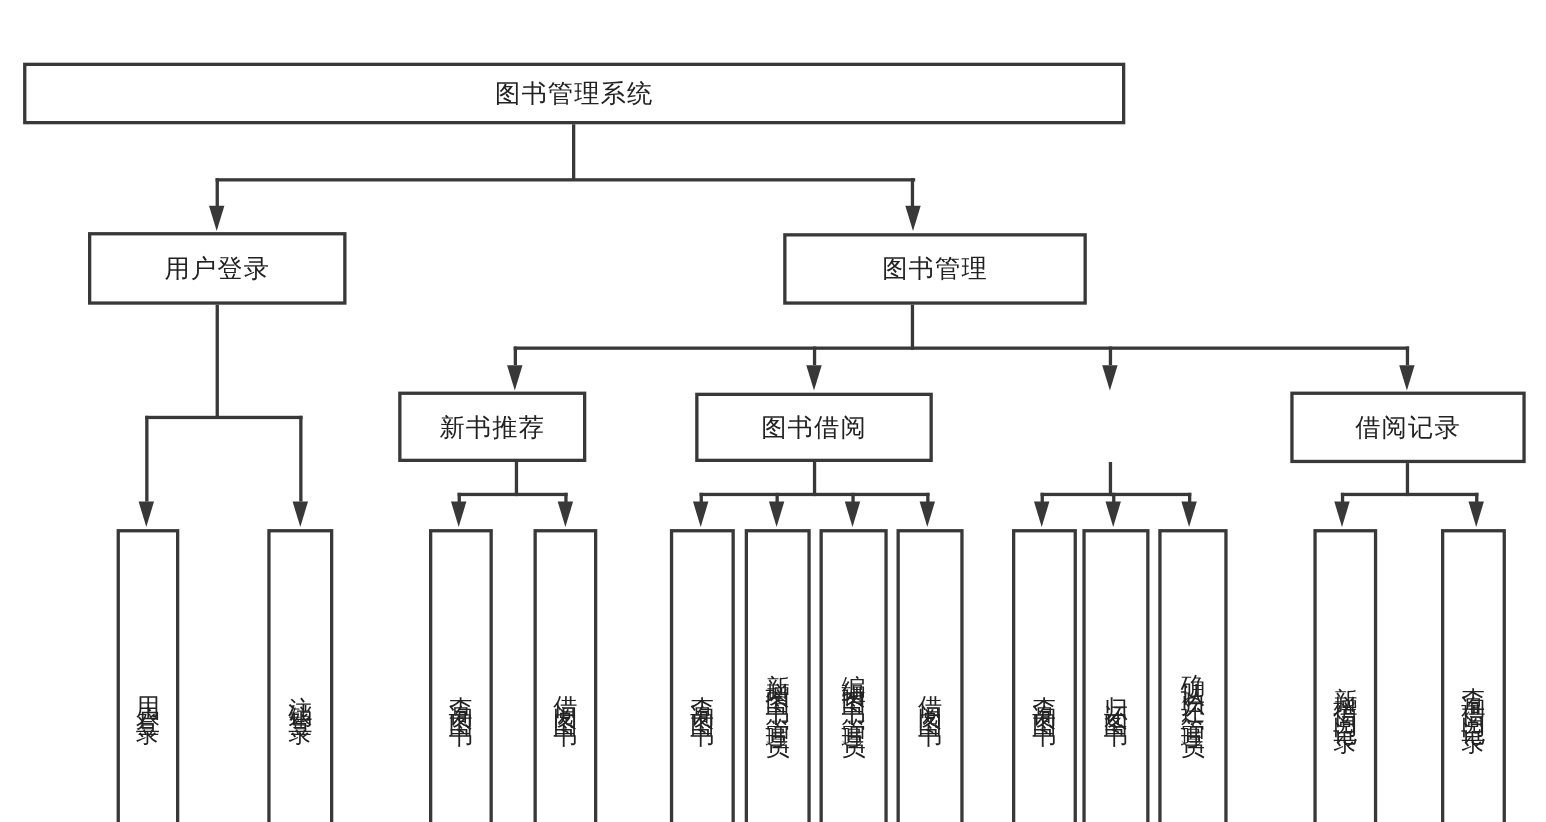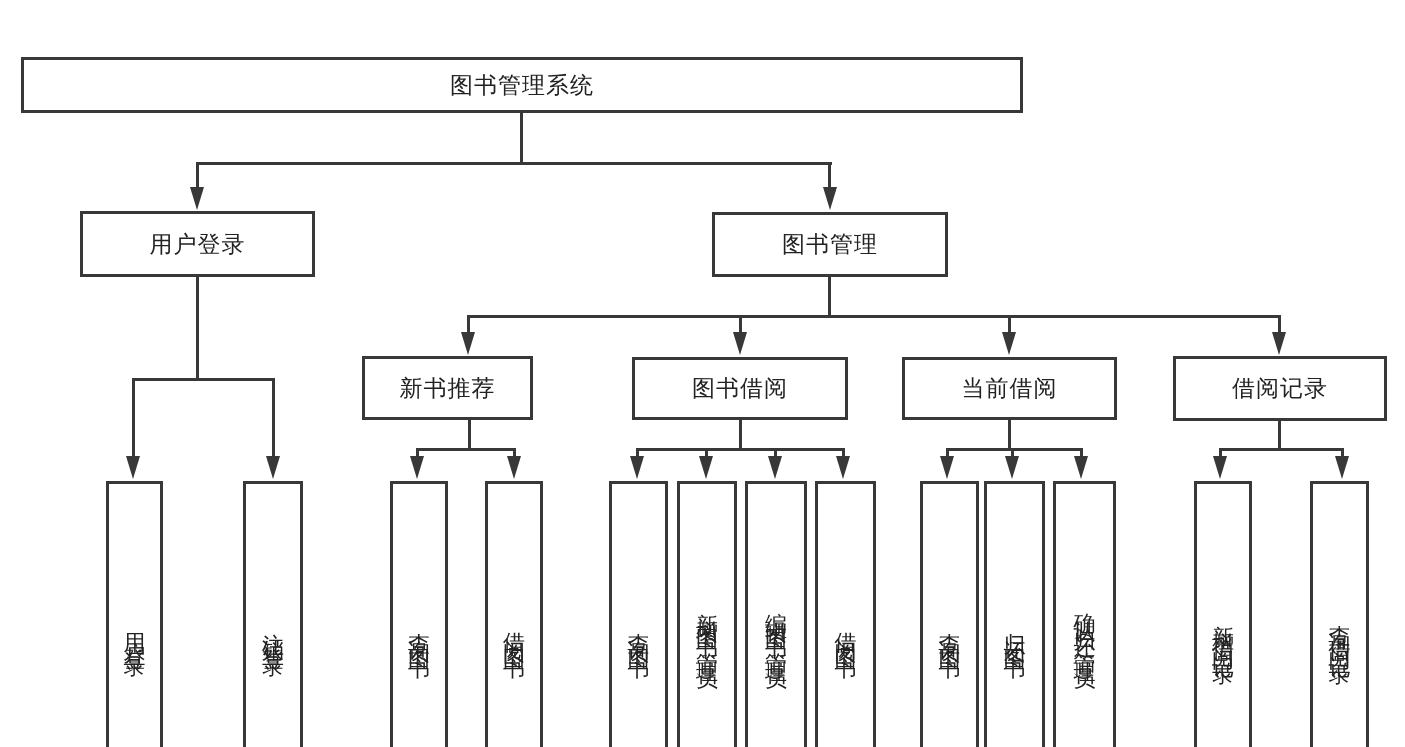--- a/index.html
+++ b/index.html
@@ -72,21 +72,21 @@
   <div class="vline" style="left:520px; top:69px; height:50px;"></div>
   <div class="hline" style="left:196px; top:118px; width:636px;"></div>
   <div class="vline" style="left:196px; top:118px; height:28px;"></div>
   <div class="arrow-down" style="left:190px; top:143px;"></div>
   <div class="vline" style="left:828px; top:118px; height:28px;"></div>
   <div class="arrow-down" style="left:823px; top:143px;"></div>
 
   <div class="box" style="left:80px; top:167px; width:235px; height:66px;">
     <span>用户登录</span>
   </div>
-  <div class="box" style="left:712px; top:168px; width:236px; height:65px;">
+  <div class="box" style="left:712px; top:168px; width:276px; height:65px;">
     <span>图书管理</span>
   </div>
 
   <div class="vline" style="left:196px; top:233px; height:103px;"></div>
   <div class="hline" style="left:132px; top:334px; width:143px;"></div>
   <div class="vline" style="left:132px; top:334px; height:78px;"></div>
   <div class="arrow-down" style="left:126px; top:412px;"></div>
   <div class="vline" style="left:272px; top:334px; height:78px;"></div>
   <div class="arrow-down" style="left:266px; top:412px;"></div>
 
@@ -99,23 +99,20 @@
   <div class="vline" style="left:1008px; top:271px; height:17px;"></div>
   <div class="arrow-down" style="left:1002px; top:288px;"></div>
   <div class="vline" style="left:1278px; top:271px; height:17px;"></div>
   <div class="arrow-down" style="left:1272px; top:288px;"></div>
 
   <div class="box" style="left:362px; top:312px; width:171px; height:64px;">
     <span>新书推荐</span>
   </div>
   <div class="box" style="left:632px; top:313px; width:216px; height:63px;">
     <span>图书借阅</span>
-  </div>
-  <div class="box" style="left:902px; top:313px; width:215px; height:63px;">
-    <span>当前借阅</span>
   </div>
   <div class="box" style="left:1173px; top:312px; width:214px; height:65px;">
     <span>借阅记录</span>
   </div>
 
   <div class="vline" style="left:468px; top:376px; height:31px;"></div>
   <div class="hline" style="left:416px; top:404px; width:100px;"></div>
   <div class="vline" style="left:416px; top:404px; height:9px;"></div>
   <div class="arrow-down" style="left:410px; top:412px;"></div>
   <div class="vline" style="left:513px; top:404px; height:9px;"></div>

